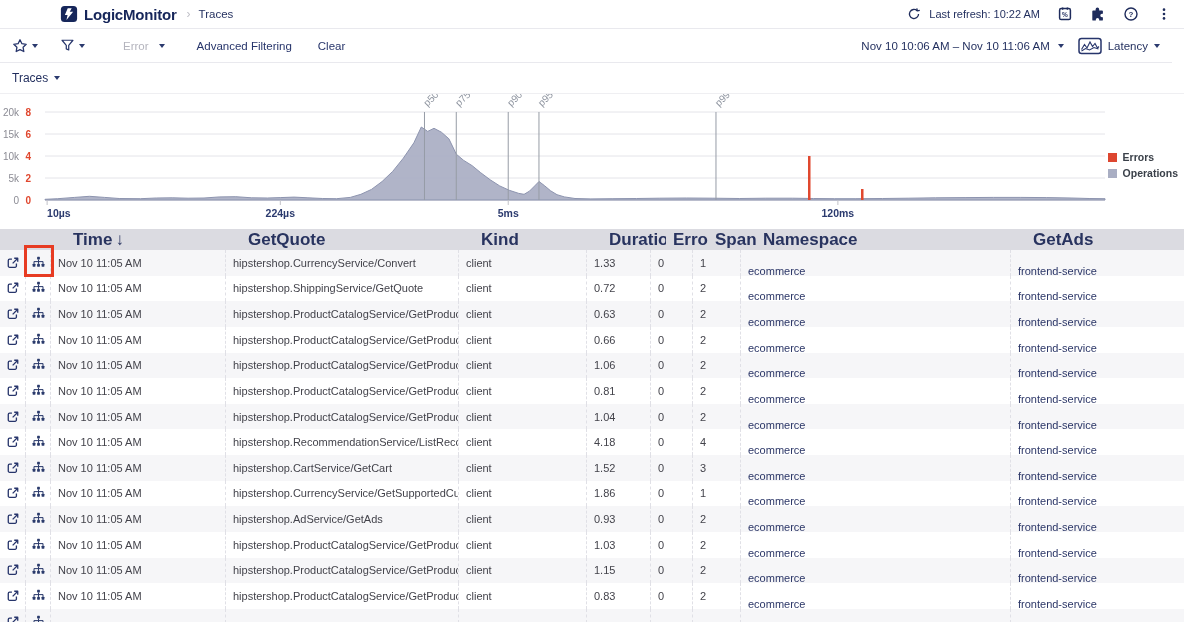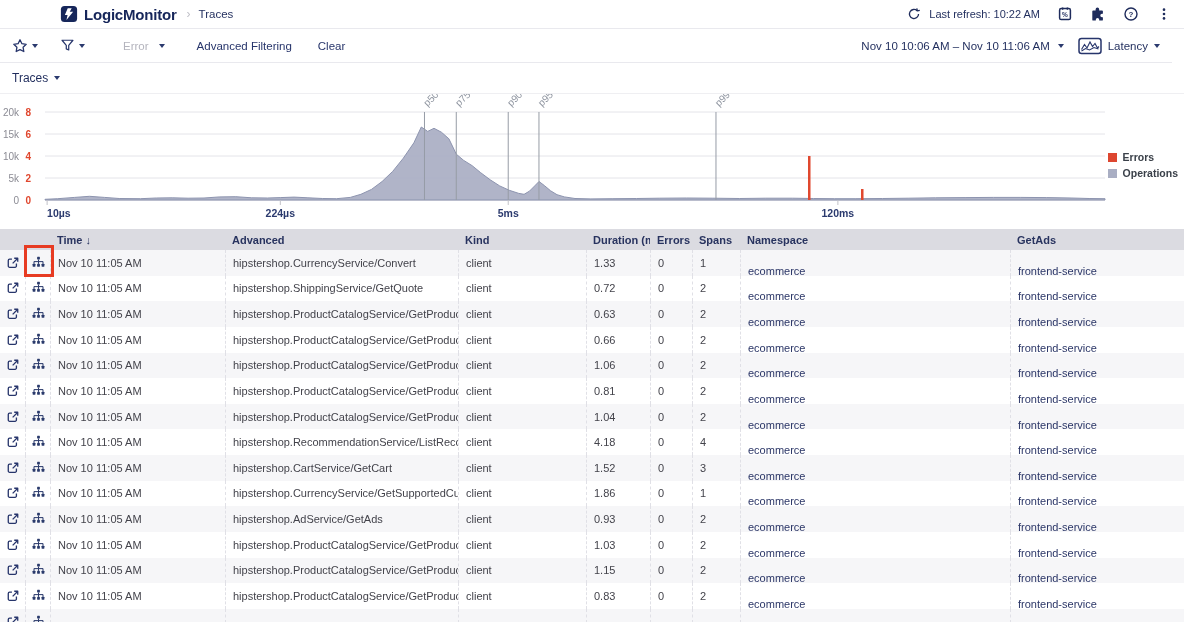--- a/index.html
+++ b/index.html
@@ -41,21 +41,21 @@
 
   
   .chart-section { position:absolute; top:94px; left:0; right:0; height:135px; background:#fff; }
   .legend { position:absolute; right:6px; top:57px; display:flex; flex-direction:column; gap:4px; }
   .legend-item { display:flex; align-items:center; gap:6px; font-size:10.5px; font-weight:700; color:#3a4049; }
   .legend-swatch { width:9px; height:9px; display:inline-block; }
 
   
   .table-section { position:absolute; top:229px; left:0; right:0; bottom:0; background:#fff; }
   .thead, .trow { display:grid; grid-template-columns:25px 25px 175px 233px 128px 64px 42px 48px 270px 1fr; align-items:center; }
-  .thead { height:21px; background:#dbdbe1; font-size:11px; font-weight:700; color:#28335f; }
+  .thead { height:21px; background:#dbdbe1; font-size:17px; font-weight:700; color:#28335f;padding-left:16px; }
   .thead .hcell { padding-left:7px; white-space:nowrap; overflow:hidden; }
   .trow { height:25.64px; font-size:11px; color:#43434b; cursor:pointer; }
   .trow.odd { background:#f6f6f8; }
   .tcell { padding-left:7px; white-space:nowrap; overflow:hidden; border-left:1px dashed #e0e0e6; height:100%; display:flex; align-items:center; }
   .icell { display:flex; align-items:center; justify-content:center; height:100%; }
   .icell.b { border-left:1px dashed #e0e0e6; }
   .trow a { color:#2b3667; text-decoration:underline;margin-top:16px; }
   .annotation-box { position:absolute; left:24px; top:16px; width:30px; height:32px;
     border:3px solid #e73b22; z-index:6; pointer-events:none; }
   .sort-arrow { font-weight:700; margin-left:3px; }
@@ -211,21 +211,21 @@
         <span>Operations</span>
       </div>
     </div>
 </div>
 
 <div class="table-section">
   <div class="thead" id="table-head">
       <div class="hcell"></div>
       <div class="hcell"></div>
       <div class="hcell">Time<span class="sort-arrow">↓</span></div>
-      <div class="hcell">Advanced</div>
+      <div class="hcell">GetQuote</div>
       <div class="hcell">Kind</div>
       <div class="hcell">Duration (ms)</div>
       <div class="hcell">Errors</div>
       <div class="hcell">Spans</div>
       <div class="hcell">Namespace</div>
       <div class="hcell">GetAds</div>
     </div>
   <div id="table-body">
       <div class="trow odd">
         <div class="icell">

